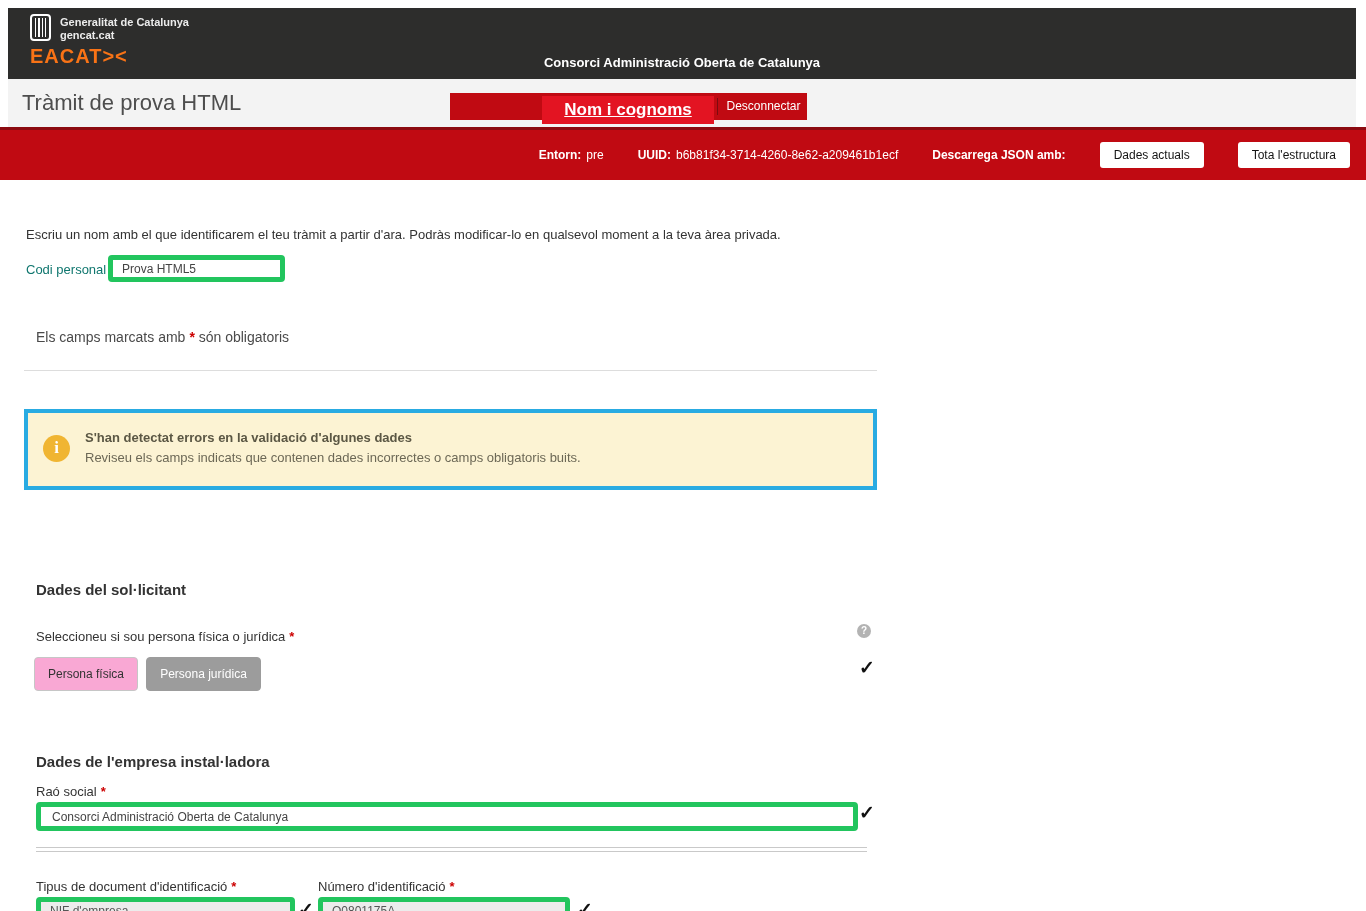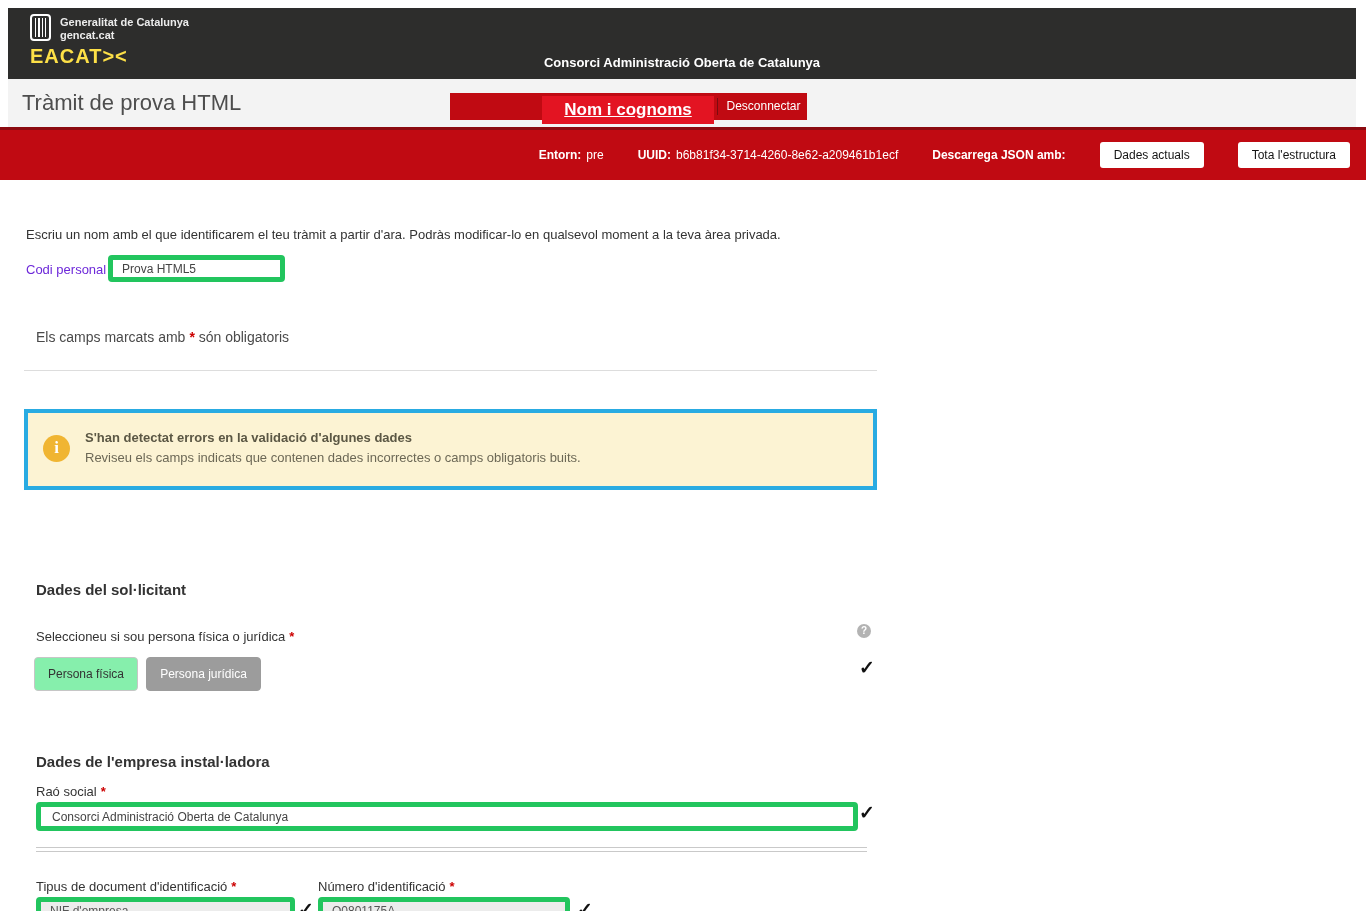--- a/index.html
+++ b/index.html
@@ -6,21 +6,21 @@
   body { background:#fff; font-family:"Liberation Sans", sans-serif; }
   .page { position:relative; width:1366px; height:911px; overflow:hidden; background:#fff; }
   .abs { position:absolute; }
 
   
   .dark-header { left:8px; top:8px; width:1348px; height:71px; background:#2d2d2c; }
   .logo-block { left:22px; top:6px; display:flex; gap:9px; align-items:flex-start; }
   .senyera { width:21px; height:27px; border:2px solid #fff; border-radius:4px; padding:2px 3px; display:flex; gap:2px; }
   .senyera i { flex:1; background:#fff; }
   .logo-text { color:#ececec; font-size:11px; font-weight:bold; line-height:13px; padding-top:2px; }
-  .eacat-logo { left:22px; top:37px; color:#fde047; font-size:20px; font-weight:bold; letter-spacing:1px; }
+  .eacat-logo { left:22px; top:37px; color:#f97316; font-size:20px; font-weight:bold; letter-spacing:1px; }
   .center-title { left:0; right:0; top:47px; text-align:center; color:#fff; font-size:13px; font-weight:bold; }
 
   
   .title-bar { left:8px; top:79px; width:1348px; height:48px; background:#f3f3f3; }
   .page-title { left:14px; top:11px; font-size:22px; color:#4d4d4d; }
 
   
   .user-bar { left:450px; top:93px; width:357px; height:27px; background:#c00a12; }
   .user-name { left:92px; top:3px; width:172px; height:28px; background:#e31422; color:#fff;
                font-size:17px; font-weight:bold; text-align:center; line-height:28px; text-decoration:underline; cursor:pointer; }
@@ -30,42 +30,42 @@
   
   .env-band { left:0; top:127px; width:1366px; height:53px; background:#c00a12; border-top:3px solid #8c0a10;
               display:flex; align-items:center; justify-content:flex-end; gap:34px; padding-right:16px; color:#fff; font-size:12px; }
   .env-band b { font-weight:bold; }
   .env-pair span.v { margin-left:5px; font-weight:normal; }
   .env-btn { background:#fff; color:#141414; border:none; border-radius:3px; font-size:12px; padding:6px 14px;
              font-family:"Liberation Sans", sans-serif; cursor:pointer; }
 
   
   .intro { left:26px; top:227px; font-size:13px; color:#333; }
-  .codi-label { left:26px; top:262px; font-size:13px; color:#6d28d9; }
+  .codi-label { left:26px; top:262px; font-size:13px; color:#0f766e; }
   .text-input { border:5px solid #22c55e; border-radius:4px; font-size:12px; color:#444; padding:0 9px;
                 font-family:"Liberation Sans", sans-serif; background:#fff; }
   .codi-input { left:108px; top:255px; width:177px; height:27px; }
   .req-note { left:36px; top:329px; font-size:14px; color:#4a4a4a; }
   .star { color:#cc0000; font-weight:bold; margin-left:4px; }
   .hr1 { left:24px; top:370px; width:853px; height:1px; background:#ddd; }
 
   .alert-box { left:24px; top:409px; width:853px; height:81px; background:#fcf3d3; border:4px solid #29abe2; }
   .alert-icon { left:15px; top:22px; width:27px; height:27px; border-radius:50%; background:#f0b532; color:#fff;
                 font-family:"Liberation Serif", serif; font-weight:bold; font-size:17px; text-align:center; line-height:26px; }
   .alert-title { left:57px; top:17px; font-size:13px; font-weight:bold; color:#5b5744; }
   .alert-body { left:57px; top:37px; font-size:13px; color:#6c6856; }
 
   .section-h { font-size:15px; font-weight:bold; color:#333; }
   .h-applicant { left:36px; top:581px; }
   .field-label { font-size:13px; color:#333; }
   .label-person { left:36px; top:629px; }
   .help-icon { left:857px; top:624px; width:14px; height:14px; border-radius:50%; background:#b3b3b3; color:#fff;
                font-size:10px; font-weight:bold; text-align:center; line-height:14px; cursor:pointer; }
   .toggle-btn { border-radius:4px; font-size:12px; font-family:"Liberation Sans", sans-serif; cursor:pointer; }
-  .btn-fisica { left:34px; top:657px; width:104px; height:34px; background:#86efac; border:1px solid #c6c6c6; color:#333; }
+  .btn-fisica { left:34px; top:657px; width:104px; height:34px; background:#f9a8d4; border:1px solid #c6c6c6; color:#333; }
   .btn-juridica { left:146px; top:657px; width:115px; height:34px; background:#9c9c9c; border:1px solid #9c9c9c; color:#fff; }
   .check { font-size:19px; font-weight:900; color:#111; }
   .check-1 { left:859px; top:656px; }
   .h-company { left:36px; top:753px; }
   .label-rao { left:36px; top:784px; }
   .input-rao { left:36px; top:802px; width:822px; height:29px; padding:0 11px; }
   .check-2 { left:859px; top:801px; }
   .dbl-divider { left:36px; top:847px; width:831px; height:5px; border-top:1px solid #c9c9c9; border-bottom:1px solid #c9c9c9; }
   .label-doctype { left:36px; top:879px; }
   .label-docnum { left:318px; top:879px; }

